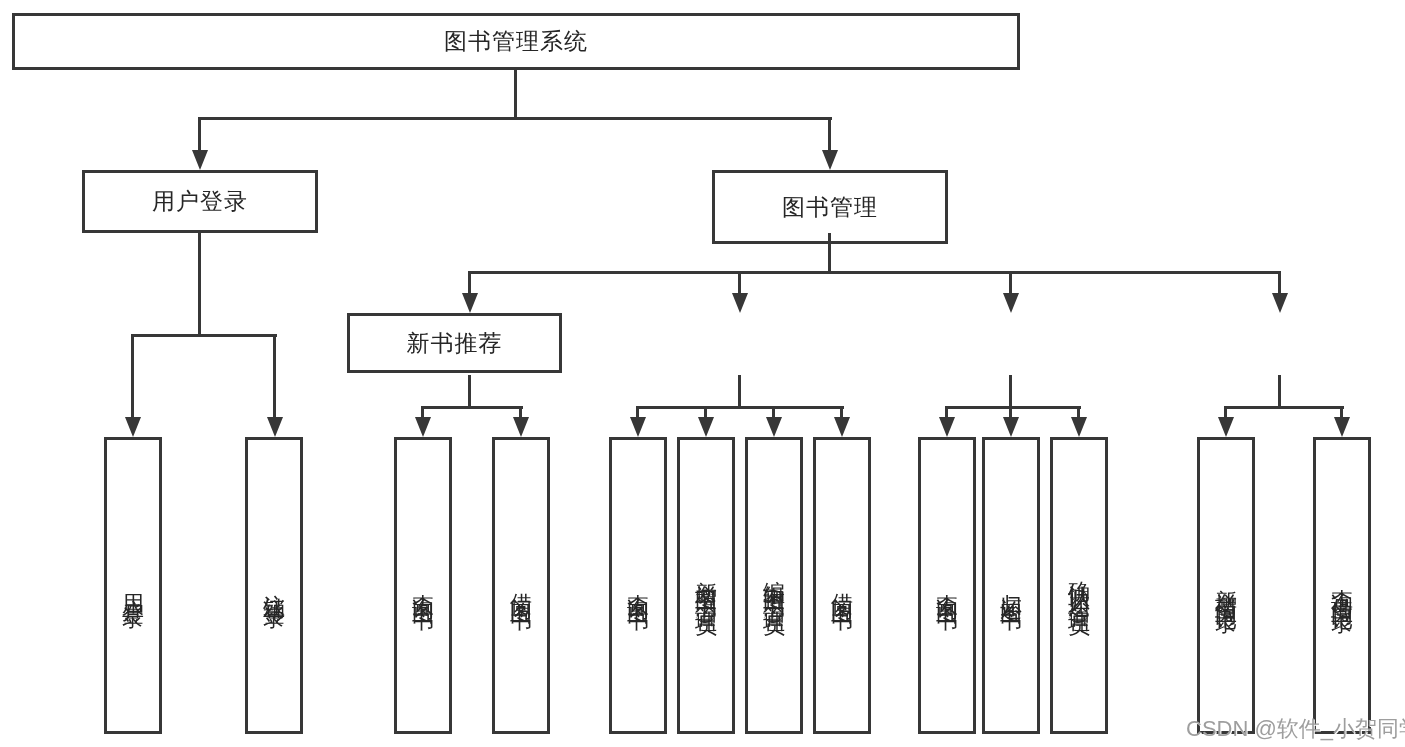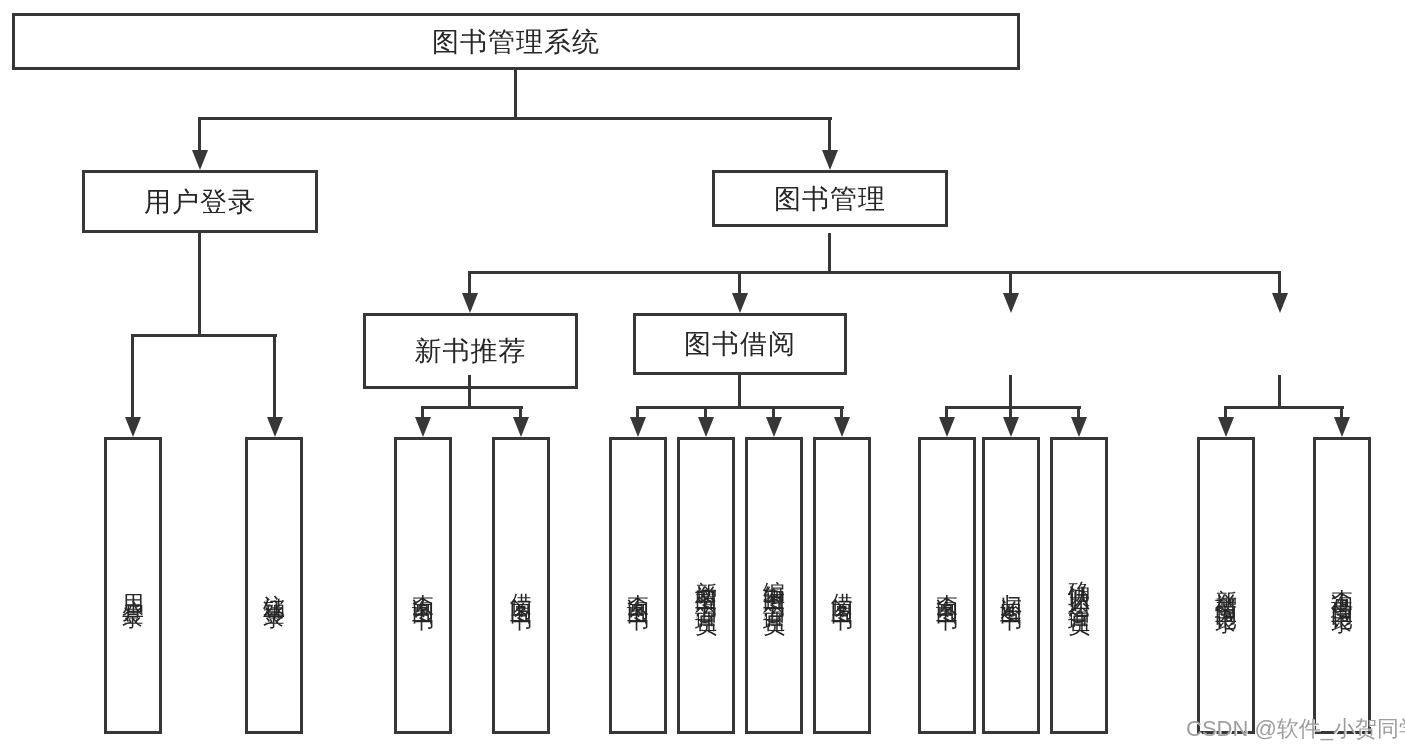--- a/index.html
+++ b/index.html
@@ -18,21 +18,21 @@
   .box {
     position: absolute;
     box-sizing: border-box;
     border: 3px solid var(--line, #373737);
     background: #ffffff;
     display: flex;
     align-items: center;
     justify-content: center;
   }
   .hlabel {
-    font-size: 27px;
+    font-size: 23px;
     letter-spacing: 1px;
     color: var(--text, #262626);
     white-space: nowrap;
   }
   .vlabel {
     writing-mode: vertical-rl;
     text-orientation: mixed;
     font-size: 22px;
     letter-spacing: 5px;
     line-height: 1;
@@ -63,29 +63,26 @@
 
 <div id="stage">
 
   <div class="box" style="left:12px;top:13px;width:1008px;height:57px">
     <span class="hlabel">图书管理系统</span>
   </div>
 
   <div class="box" style="left:82px;top:170px;width:236px;height:63px">
     <span class="hlabel">用户登录</span>
   </div>
-  <div class="box" style="left:712px;top:170px;width:236px;height:57px">
+  <div class="box" style="left:712px;top:170px;width:236px;height:74px">
     <span class="hlabel">图书管理</span>
   </div>
 
-  <div class="box" style="left:363px;top:313px;width:215px;height:76px">
+  <div class="box" style="left:347px;top:313px;width:215px;height:60px">
     <span class="hlabel">新书推荐</span>
-  </div>
-  <div class="box" style="left:633px;top:313px;width:214px;height:62px">
-    <span class="hlabel">图书借阅</span>
   </div>
 
   <div class="box" style="left:104px;top:437px;width:58px;height:297px">
     <span class="vlabel">用户登录</span>
   </div>
   <div class="box" style="left:245px;top:437px;width:58px;height:297px">
     <span class="vlabel">注销登录</span>
   </div>
   <div class="box" style="left:394px;top:437px;width:58px;height:297px">
     <span class="vlabel">查询图书</span>

